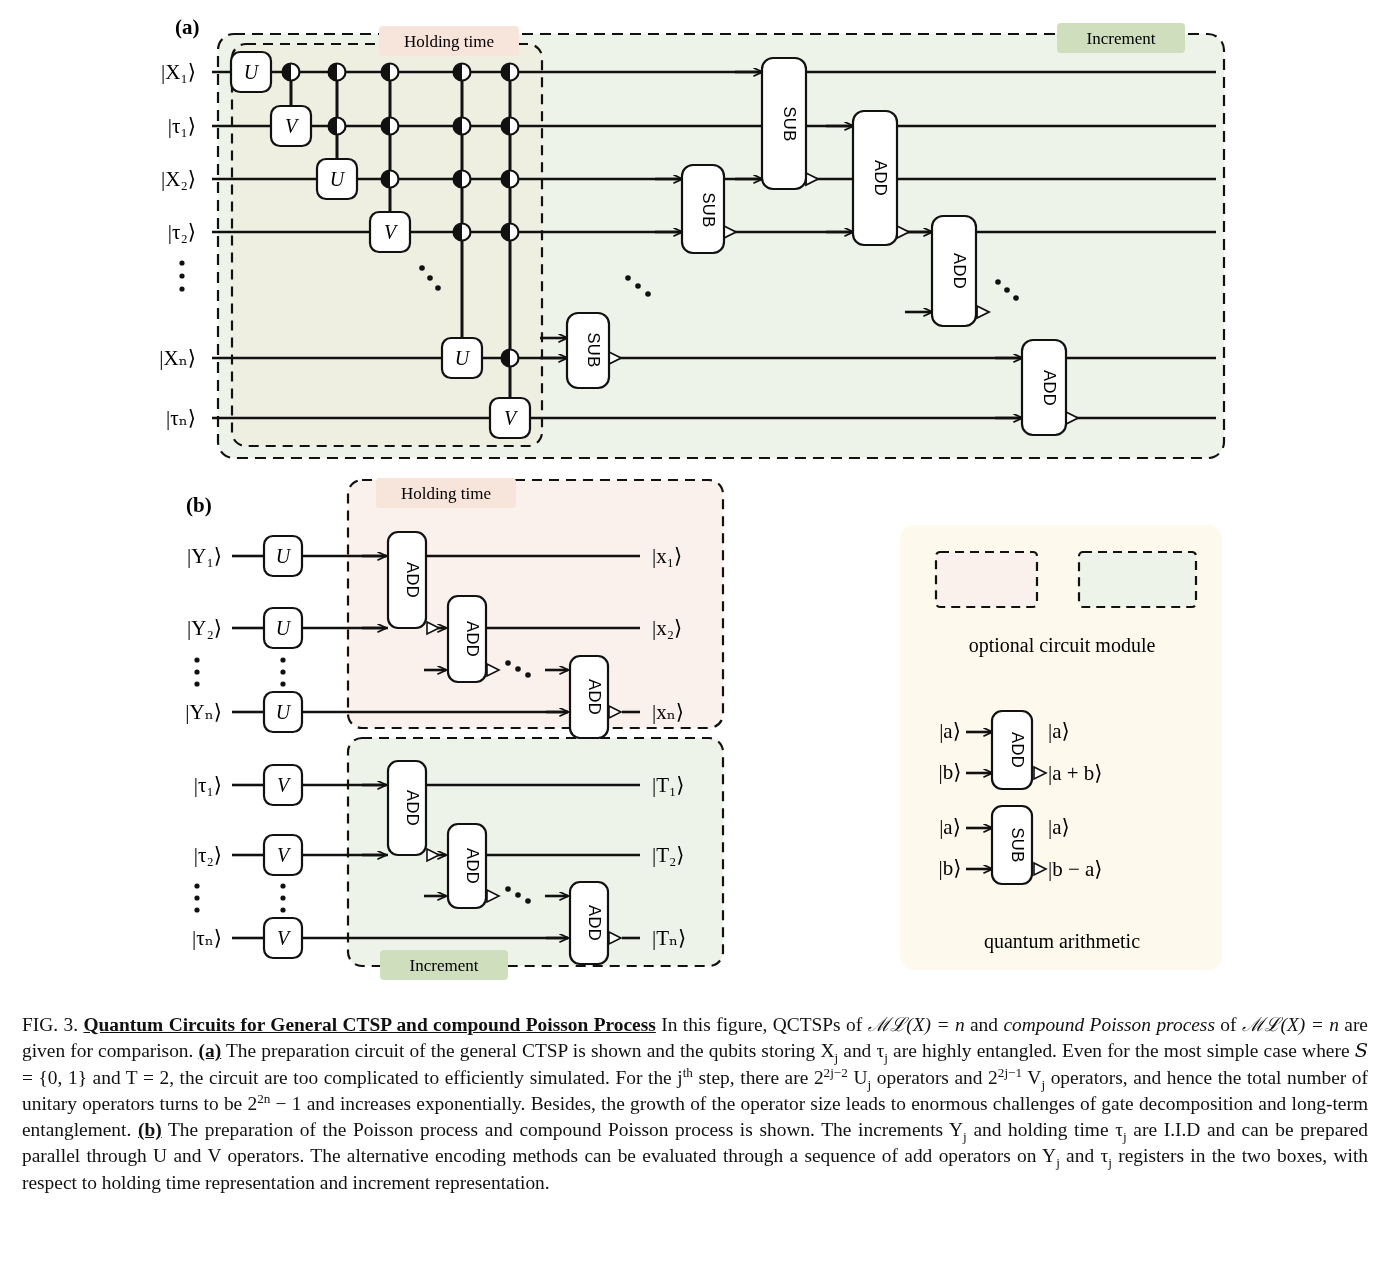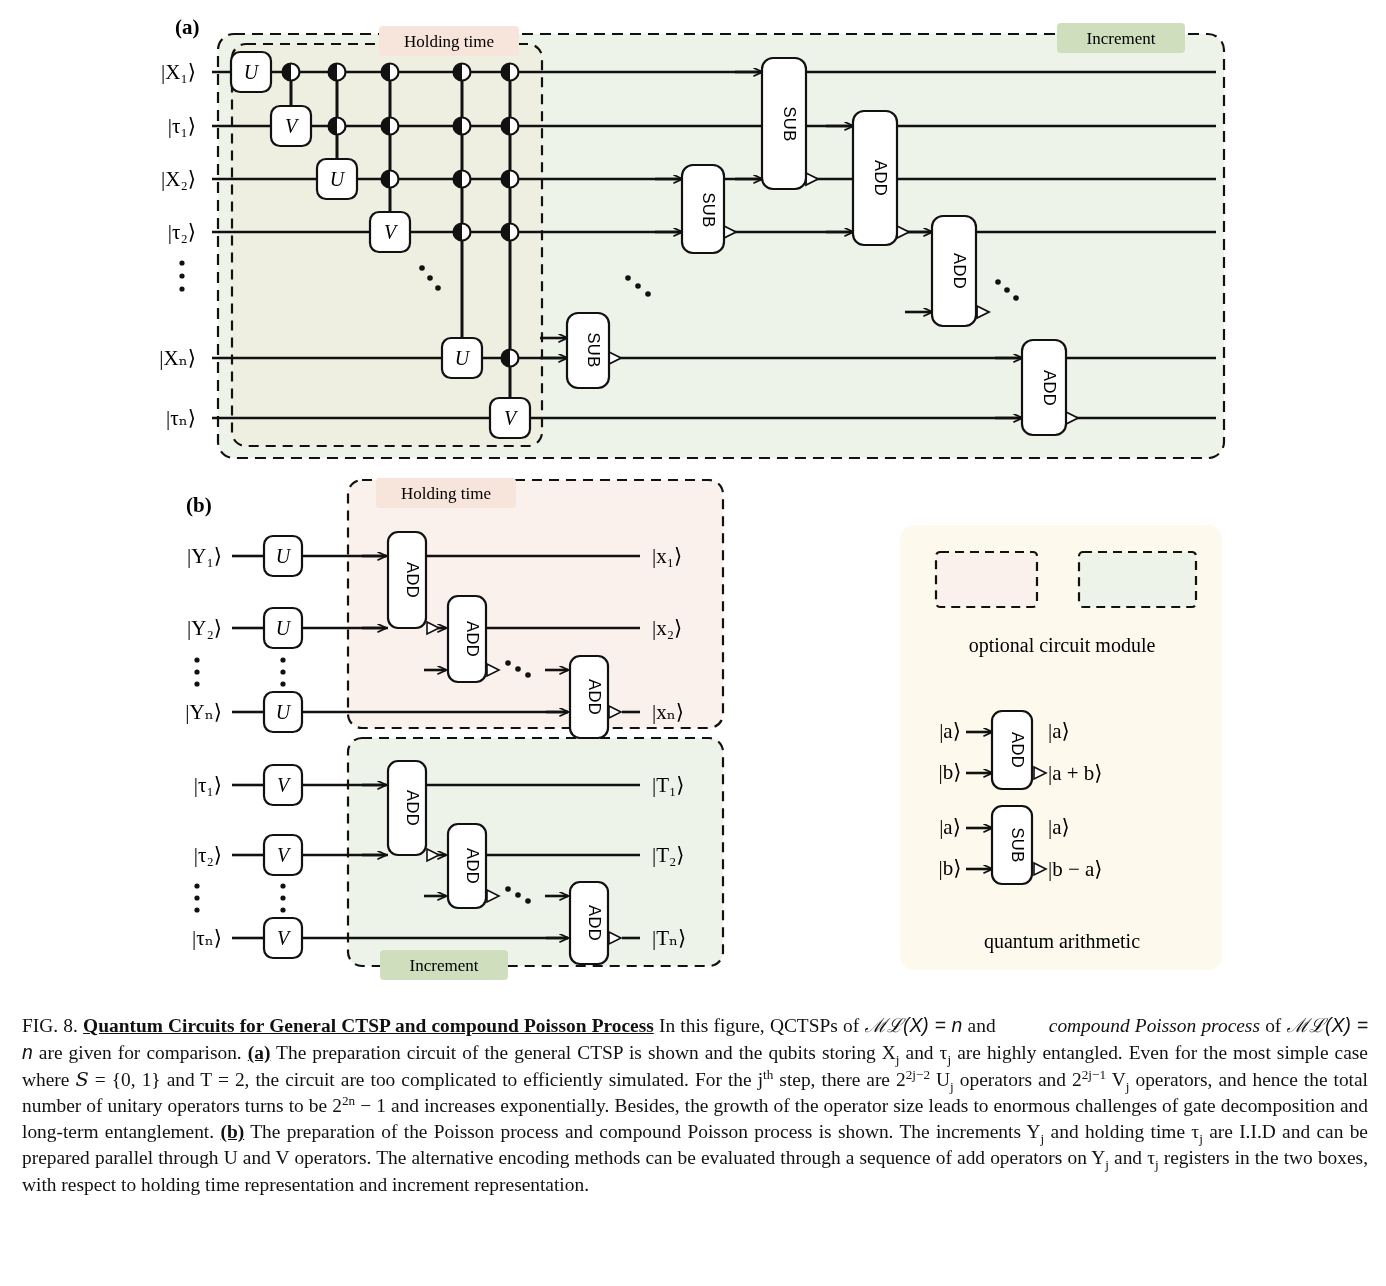--- a/index.html
+++ b/index.html
@@ -6,22 +6,22 @@
   body{width:1386px;height:1286px;position:relative;
        font-family:"Liberation Serif","DejaVu Serif",serif;color:#111;}
   .fig{position:absolute;left:0;top:0;width:1386px;height:1286px;}
   svg.circuit{position:absolute;left:0;top:0;width:1386px;height:1010px;overflow:visible;}
 
   
   .caption{position:absolute;left:22px;top:1012px;width:1346px;
            font-size:19.4px;line-height:1.355;text-align:justify;
            font-family:"Liberation Serif","DejaVu Serif",serif;}
   .caption b{font-weight:bold;text-decoration:underline;}
-  .caption i{font-style:italic;margin-left:48px;}
-  .cal{font-style:italic;font-family:Liberation Sans, sans-serif;}
+  .caption i{font-style:italic;}
+  .cal{font-style:italic;font-family:Liberation Serif, serif;}
   sup{font-size:0.68em;vertical-align:super;line-height:0;}
   sub{font-size:0.68em;vertical-align:sub;line-height:0;}
 
   
   .ket{font-family:"Liberation Serif","DejaVu Serif",serif;font-size:21px;}
   .gatelab{font-family:"Liberation Serif","DejaVu Serif",serif;font-size:20px;font-style:italic;}
   .arith{font-family:"Liberation Sans","DejaVu Sans",sans-serif;font-size:16.5px;letter-spacing:.4px;}
   .badge-txt{font-family:"Liberation Serif","DejaVu Serif",serif;font-size:17px;}
   .legend-txt{font-family:"Liberation Serif","DejaVu Serif",serif;font-size:20px;}
 </style>
@@ -466,17 +466,17 @@
         <text class="ket" x="1048" y="834">|a⟩</text>
         <path d="M1034,863 L1046,869 L1034,875 Z" fill="#fff" stroke="#111" stroke-width="1.6"></path>
         <text class="ket" x="1048" y="876">|b − a⟩</text>
       </g>
 
       <text class="legend-txt" x="1062" y="948" text-anchor="middle">quantum arithmetic</text>
     </g>
   </svg>
 
   <div class="caption">
-    <span>FIG. 8.</span>
+    <span>FIG. 3.</span>
     <b>Quantum Circuits for General CTSP and compound Poisson Process</b><span> In this figure, QCTSPs of </span><span class="cal">ℳℒ(X) = n</span><span> and </span><i>compound Poisson process</i><span> of </span><span class="cal">ℳℒ(X) = n</span><span> are given for comparison. </span><b>(a)</b><span> The preparation circuit of the general CTSP is shown and the qubits storing X</span><sub>j</sub><span> and τ</span><sub>j</sub><span> are highly entangled. Even for the most simple case where 𝑆 = {0, 1} and T = 2, the circuit are too complicated to efficiently simulated. For the j</span><sup>th</sup><span> step, there are 2</span><sup>2j−2</sup><span> U</span><sub>j</sub><span> operators and 2</span><sup>2j−1</sup><span> V</span><sub>j</sub><span> operators, and hence the total number of unitary operators turns to be 2</span><sup>2n</sup><span> − 1 and increases exponentially. Besides, the growth of the operator size leads to enormous challenges of gate decomposition and long-term entanglement. </span><b>(b)</b><span> The preparation of the Poisson process and compound Poisson process is shown. The increments Y</span><sub>j</sub><span> and holding time τ</span><sub>j</sub><span> are I.I.D and can be prepared parallel through U and V operators. The alternative encoding methods can be evaluated through a sequence of add operators on Y</span><sub>j</sub><span> and τ</span><sub>j</sub><span> registers in the two boxes, with respect to holding time representation and increment representation.</span>
   </div>
 
 </div>
 
 </body></html>

